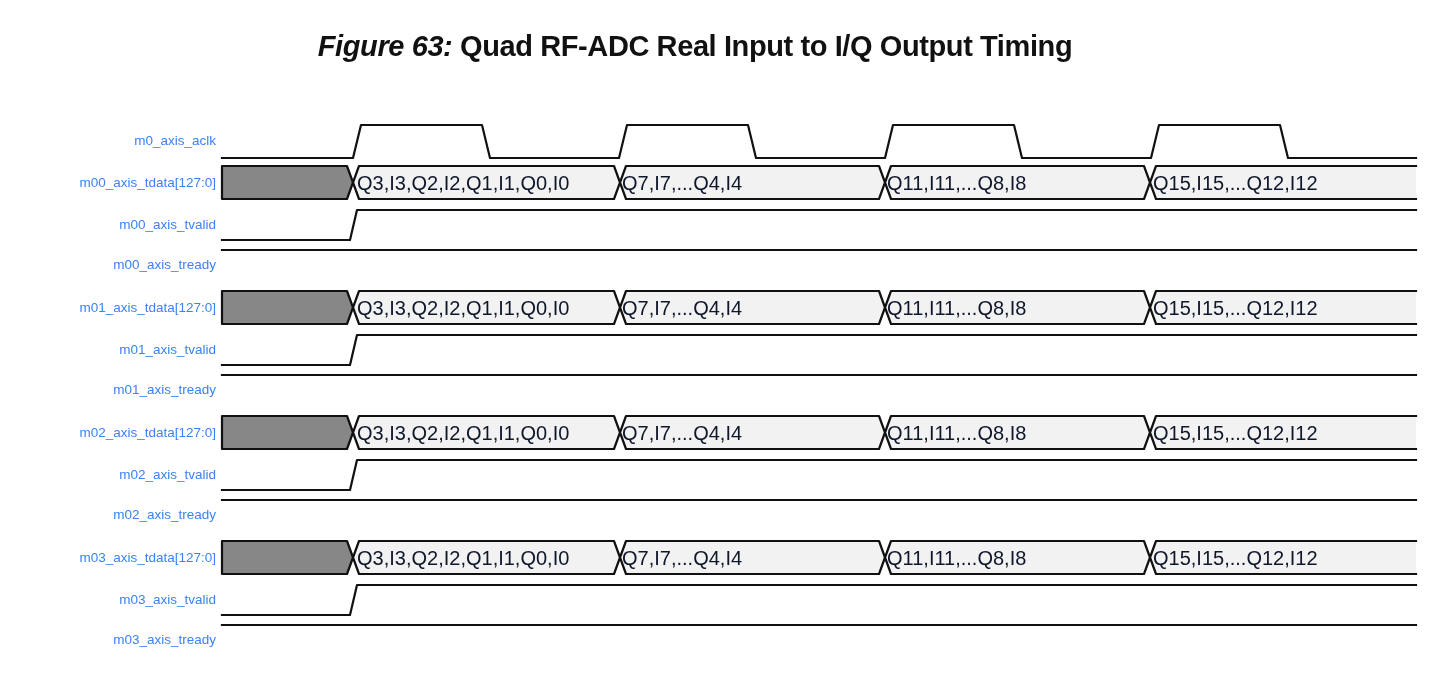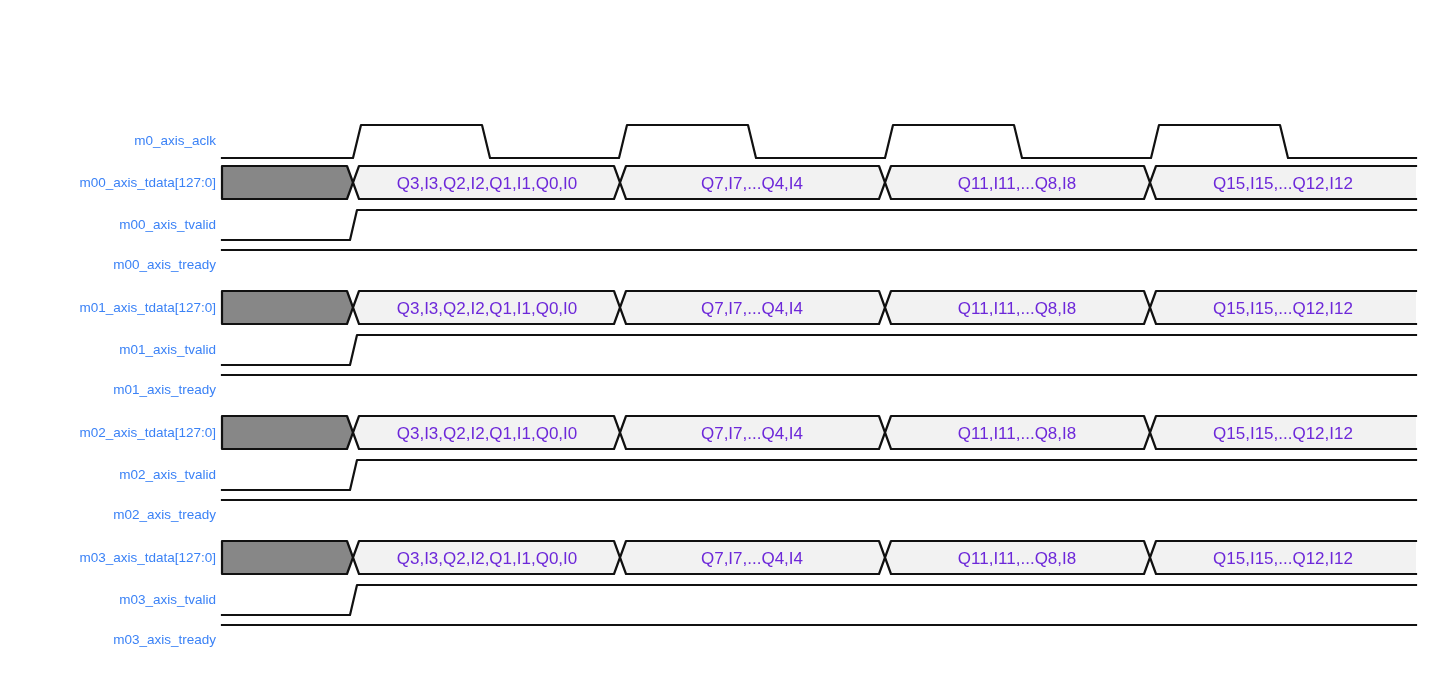--- a/index.html
+++ b/index.html
@@ -27,32 +27,36 @@
     left:0;width:216px;
     text-align:right;
     font-size:13.5px;
     color:#3b82f6;
     line-height:16px;
     white-space:nowrap;
   }
   .bus-value{
     position:absolute;
     width:260px;
-    text-align:center;
-    font-size:17px;
-    color:#6d28d9;
+    text-align:left;
+    font-size:20px;
+    color:#0f172a;
     line-height:15px;
     white-space:nowrap;
   }
 </style>
 </head>
 <body>
 
 <div class="page">
 
+  <div class="fig-title">
+    <span class="fig-prefix">Figure 63:</span>
+    <span class="fig-main">Quad RF-ADC Real Input to I/Q Output Timing</span>
+  </div>
 
   <svg class="wave-svg" width="1443" height="678" viewBox="0 0 1443 678" fill="none" stroke="#111" stroke-width="2.2" stroke-linejoin="round" stroke-linecap="square">
 
     <path d="M222 158 H353 L361 125 H482 L490 158 H619 L627 125 H748 L756 158 H885 L893 125 H1014 L1022 158 H1151 L1159 125 H1280 L1288 158 H1416"></path>
 
     <g>
       <polygon fill="#878787" points="222,166 347,166 353,182.5 347,199 222,199"></polygon>
       <polygon fill="#f2f2f2" points="353,182.5 359,166 614,166 620,182.5 614,199 359,199"></polygon>
       <polygon fill="#f2f2f2" points="620,182.5 626,166 879,166 885,182.5 879,199 626,199"></polygon>
       <polygon fill="#f2f2f2" points="885,182.5 891,166 1144,166 1150,182.5 1144,199 891,199"></polygon>

